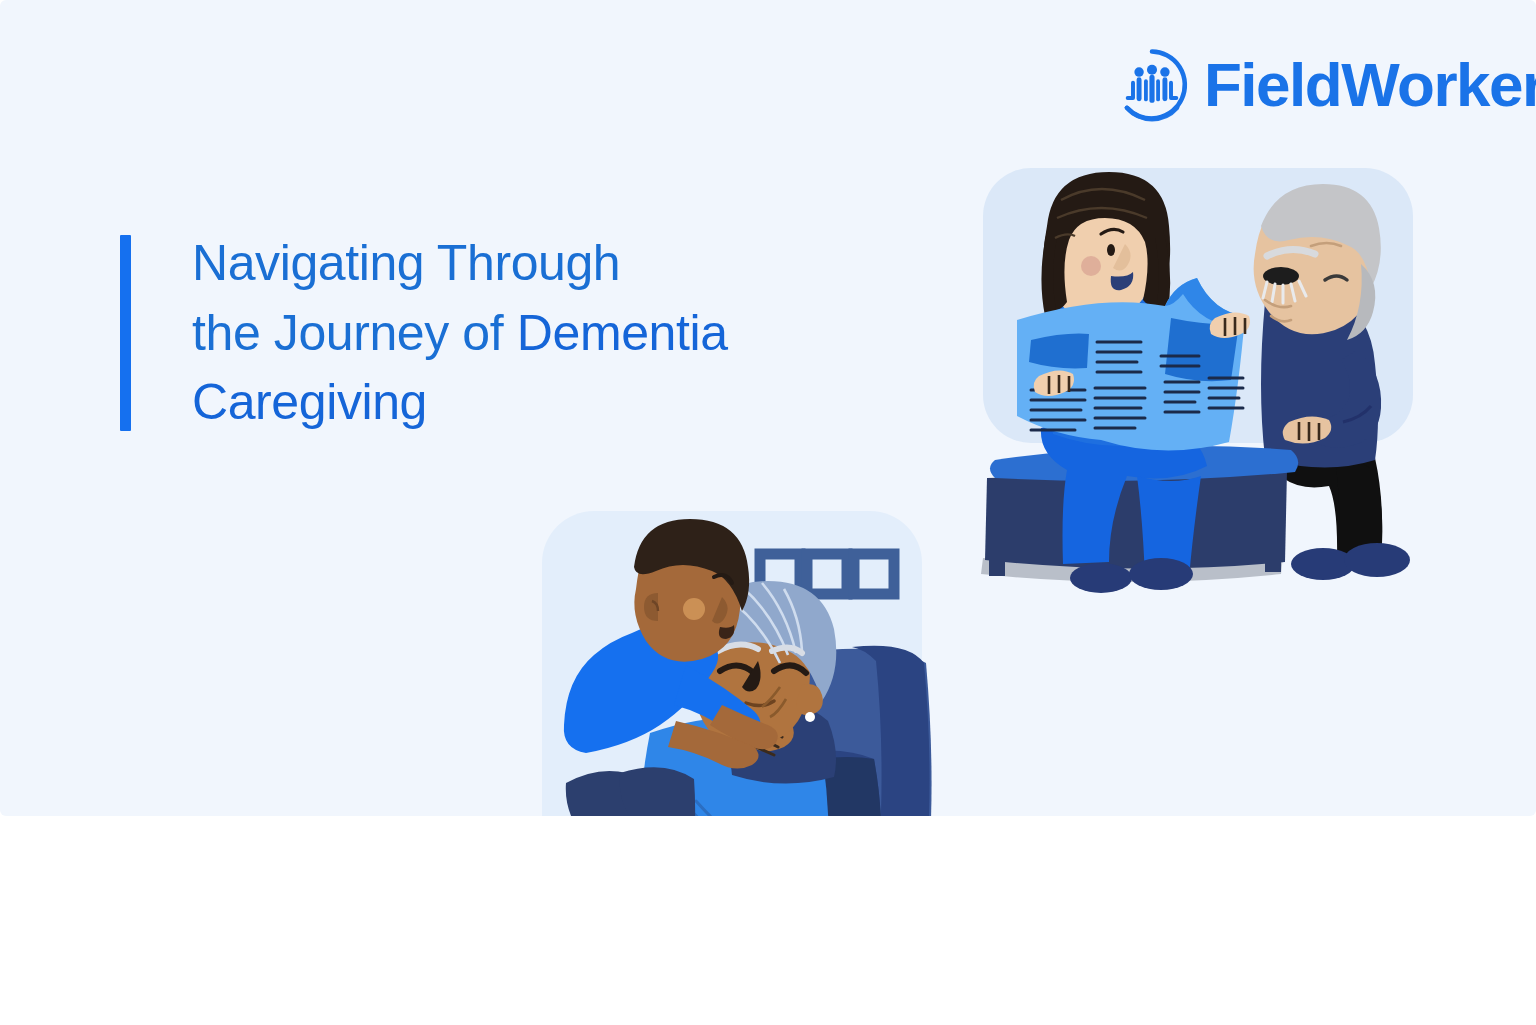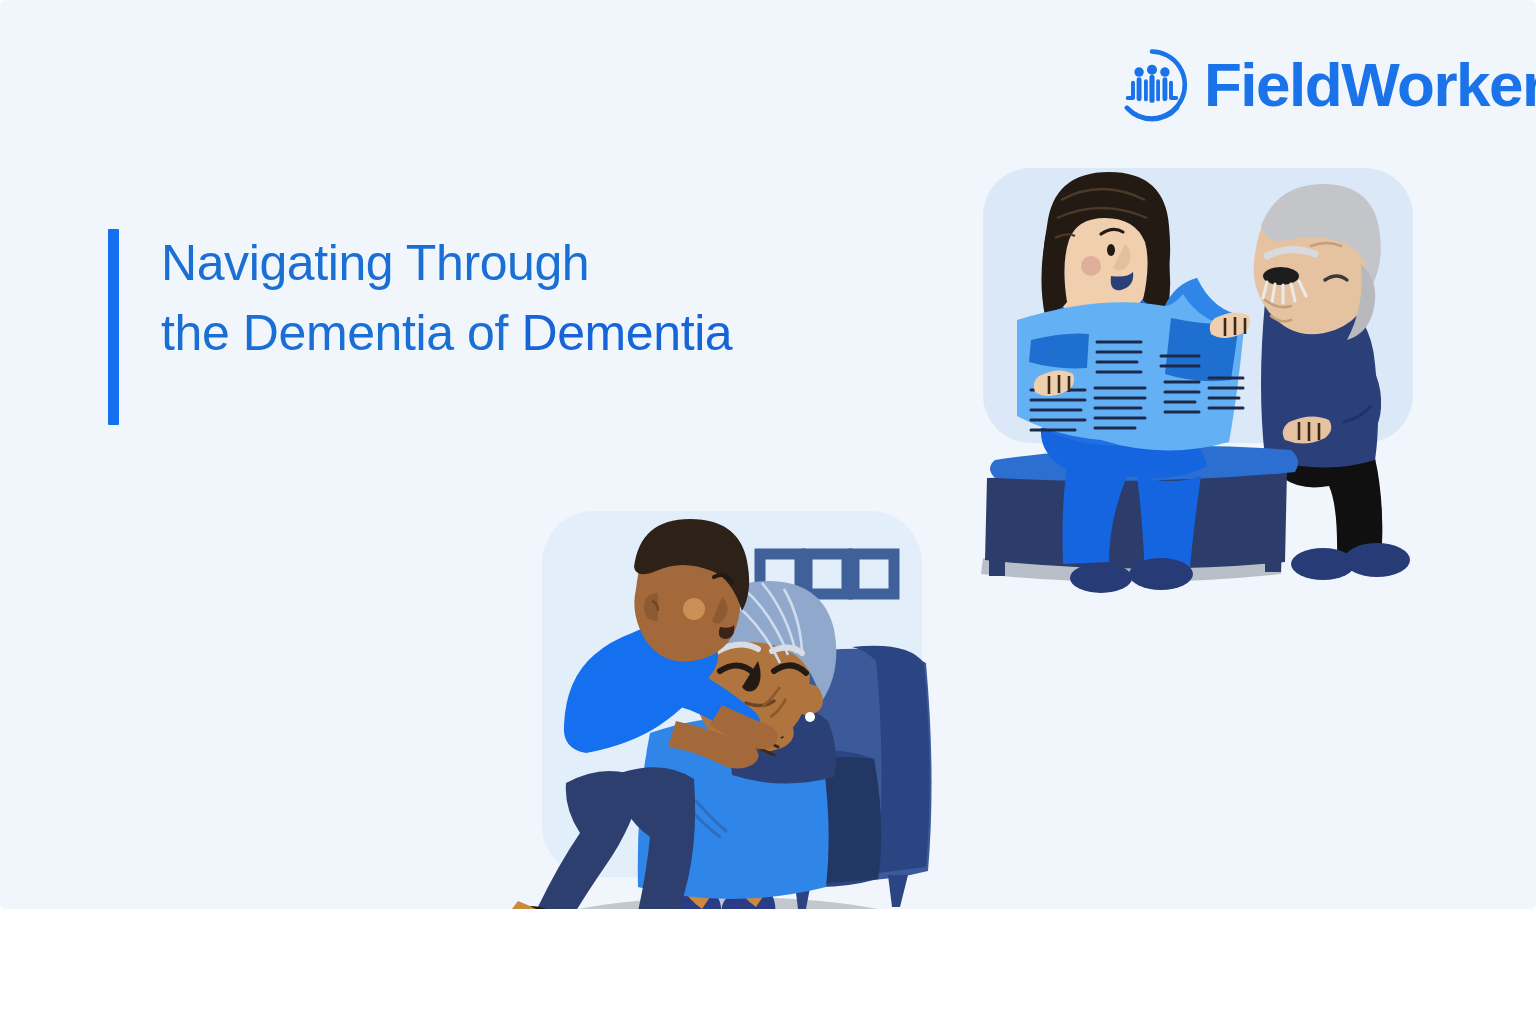--- a/index.html
+++ b/index.html
@@ -8,21 +8,21 @@
   }
   body {
     width: 1536px;
     height: 1025px;
     overflow: hidden;
     font-family: "Liberation Sans", sans-serif;
   }
   #page {
     position: relative;
     width: 1536px;
-    height: 909px;
+    height: 816px;
     background: #f1f6fd;
     overflow: hidden;
     border-radius: 6px;
   }
 
   
   #brand-logo {
     position: absolute;
     top: 47px;
     left: 1114px;
@@ -43,24 +43,24 @@
     letter-spacing: -1.5px;
     color: #1a73e8;
     line-height: 1;
     white-space: nowrap;
   }
 
   
   #headline-block {
     position: absolute;
     top: 229px;
-    left: 108px;
+    left: 120px;
     display: flex;
-    align-items: flex-start;
-    gap: 42px;
+    align-items: center;
+    gap: 61px;
   }
   #headline-accent-bar {
     width: 11px;
     min-height: 196px;
     background: #1570ef;
     flex: 0 0 auto;
     border-radius: 1px;
   }
   #headline-text {
     font-size: 50px;
@@ -120,21 +120,22 @@
     <div class="logo-wordmark">
       <span>FieldWorker</span>
       
     </div>
   </div>
 
   <div id="headline-block">
     <div id="headline-accent-bar"></div>
     <h1 id="headline-text">
       <span>Navigating Through</span><br>
-      <span>the Dementia of </span><span class="strong">Dementia</span><br>
+      <span>the Journey of </span><span class="strong">Dementia</span><br>
+      <span class="strong">Caregiving</span>
     </h1>
   </div>
 
   <div class="illustration" id="illustration-reading">
     <svg viewBox="0 0 490 470" xmlns="http://www.w3.org/2000/svg">
 
       <rect x="18" y="8" width="430" height="275" rx="48" fill="#dbe8f8"></rect>
 
       <path d="M318 282 q68 -6 92 16 q10 45 6 98 l-44 2 q1 -52 -8 -72 q-28 5 -46 -8 z" fill="#101010"></path>
       <path d="M370 300 q30 0 42 14 q8 48 4 82 l-42 2 q2 -60 -4 -98z" fill="#101010"></path>

